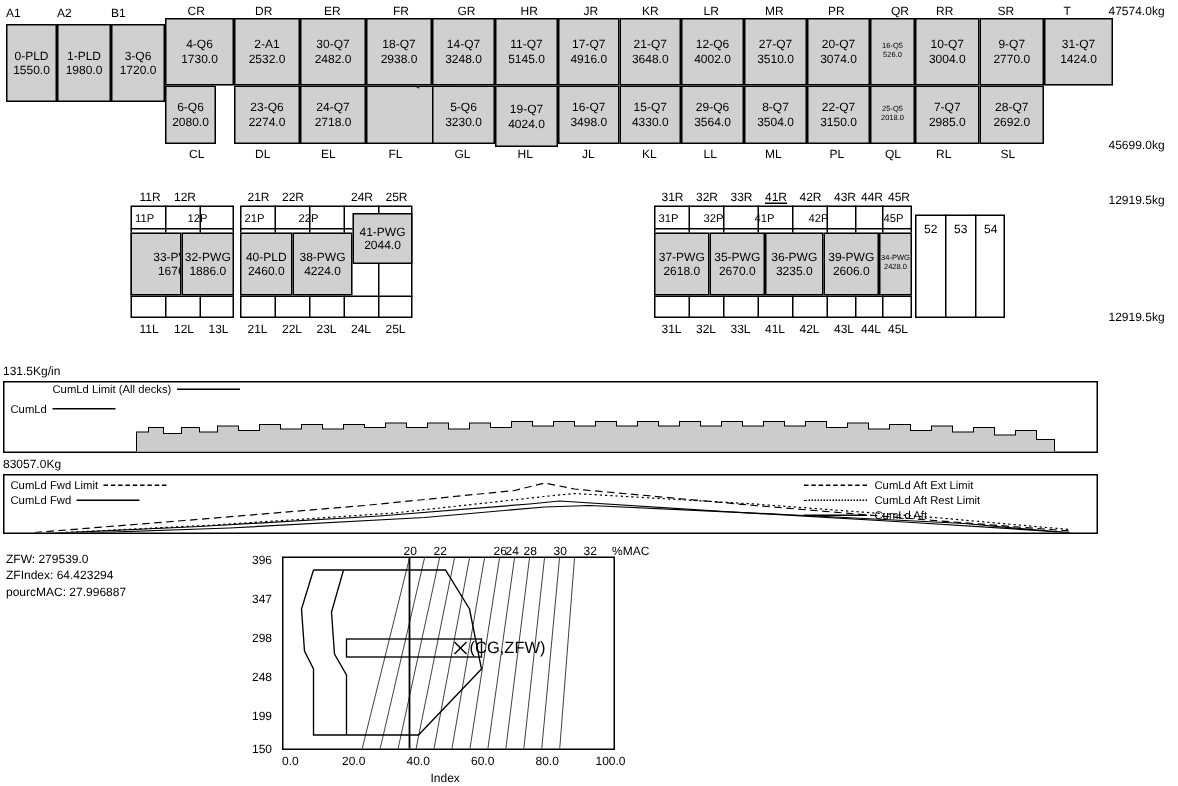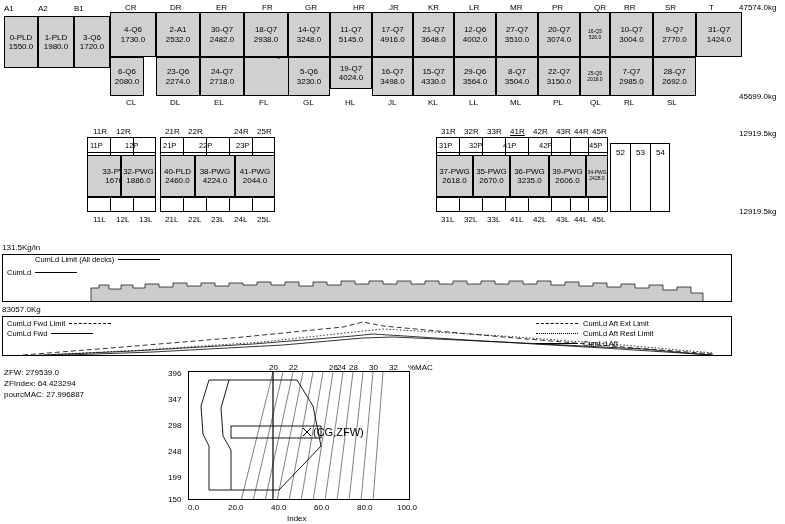--- a/index.html
+++ b/index.html
@@ -105,21 +105,21 @@
 <div class="cell" style="left:74px; top:16px; width:36px; height:52px;">
   <span class="l1">3-Q6</span>
   <span class="l2">1720.0</span>
 </div>
 
 <div class="lbl" style="left:125px; top:3px;">CR</div>
 <div class="lbl" style="left:170px; top:3px;">DR</div>
 <div class="lbl" style="left:216px; top:3px;">ER</div>
 <div class="lbl" style="left:262px; top:3px;">FR</div>
 <div class="lbl" style="left:305px; top:3px;">GR</div>
-<div class="lbl" style="left:347px; top:3px;margin-left:6px;">HR</div>
+<div class="lbl" style="left:347px; top:3px;">HR</div>
 <div class="lbl" style="left:389px; top:3px;">JR</div>
 <div class="lbl" style="left:428px; top:3px;">KR</div>
 <div class="lbl" style="left:469px; top:3px;">LR</div>
 <div class="lbl" style="left:510px; top:3px;">MR</div>
 <div class="lbl" style="left:552px; top:3px;">PR</div>
 <div class="lbl" style="left:594px; top:3px;">QR</div>
 <div class="lbl" style="left:624px; top:3px;">RR</div>
 <div class="lbl" style="left:665px; top:3px;">SR</div>
 <div class="lbl" style="left:709px; top:3px;">T</div>
 
@@ -197,21 +197,21 @@
   <span class="l2">2718.0</span>
 </div>
 <div class="cell" style="left:244px; top:57px; width:60px; height:39px;gap:34px;">
   <span class="l1">13-Q7</span>
   <span class="l2">3007.0</span>
 </div>
 <div class="cell" style="left:288px; top:57px; width:42px; height:39px;">
   <span class="l1">5-Q6</span>
   <span class="l2">3230.0</span>
 </div>
-<div class="cell" style="left:330px; top:57px; width:42px; height:32px;">
+<div class="cell" style="left:330px; top:57px; width:42px; height:41px;">
   <span class="l1">19-Q7</span>
   <span class="l2">4024.0</span>
 </div>
 <div class="cell" style="left:372px; top:57px; width:41px; height:39px;">
   <span class="l1">16-Q7</span>
   <span class="l2">3498.0</span>
 </div>
 <div class="cell" style="left:413px; top:57px; width:41px; height:39px;">
   <span class="l1">15-Q7</span>
   <span class="l2">4330.0</span>
@@ -306,21 +306,21 @@
 <div class="lbl small" style="left:236px; top:141px;">23P</div>
 
 <div class="cell" style="left:160px; top:155px; width:35px; height:42px;">
   <span class="l1">40-PLD</span>
   <span class="l2">2460.0</span>
 </div>
 <div class="cell" style="left:195px; top:155px; width:40px; height:42px;">
   <span class="l1">38-PWG</span>
   <span class="l2">4224.0</span>
 </div>
-<div class="cell" style="left:235px; top:155px; width:40px; height:42px;">
+<div class="cell" style="left:235px; top:142px; width:40px; height:34px;">
   <span class="l1">41-PWG</span>
   <span class="l2">2044.0</span>
 </div>
 
 <div class="lbl" style="left:165px; top:215px;">21L</div>
 <div class="lbl" style="left:188px; top:215px;">22L</div>
 <div class="lbl" style="left:211px; top:215px;">23L</div>
 <div class="lbl" style="left:234px; top:215px;">24L</div>
 <div class="lbl" style="left:257px; top:215px;">25L</div>
 

